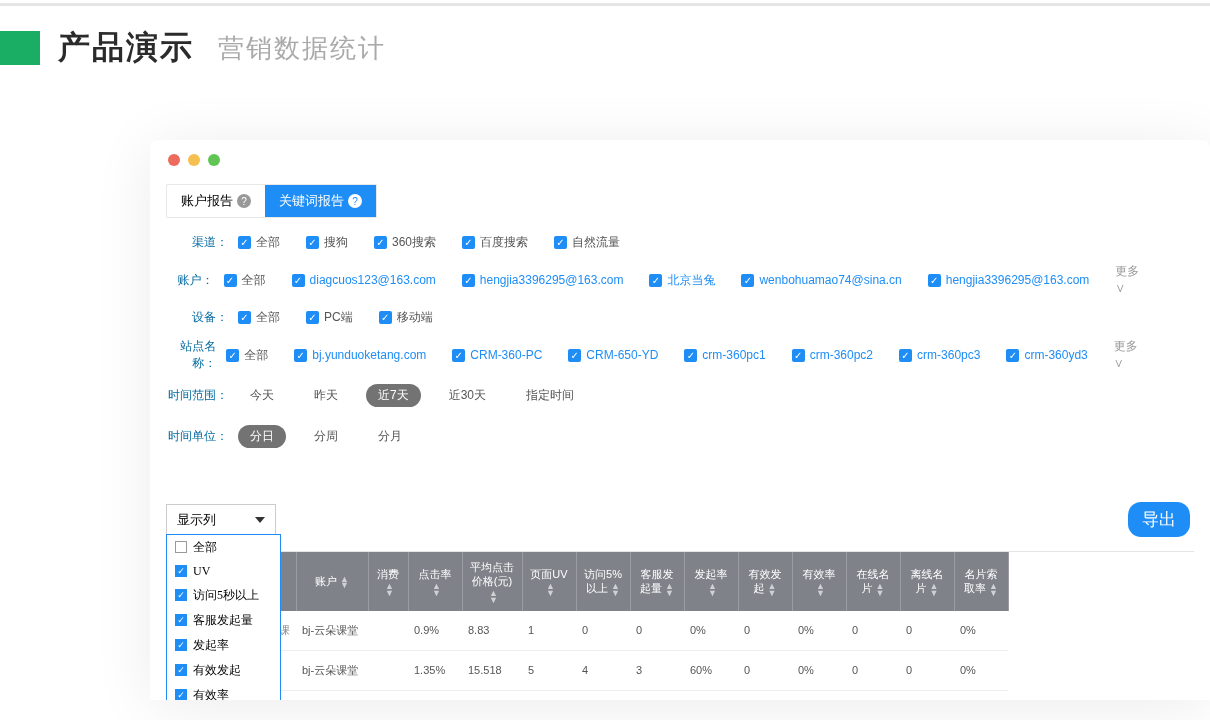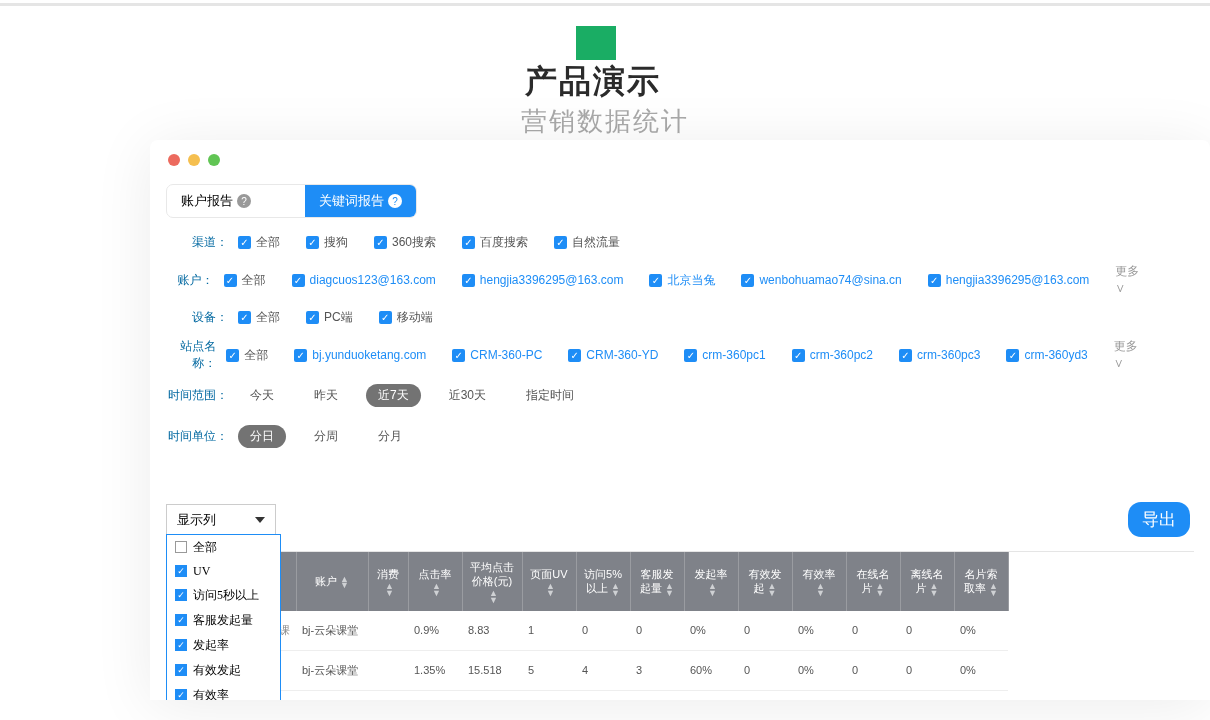--- a/index.html
+++ b/index.html
@@ -1,29 +1,29 @@
 <!DOCTYPE html>
 <html><head>
 <meta charset="utf-8">
 <style>
 * { box-sizing: border-box; margin: 0; padding: 0; }
 body { font-family: "Microsoft YaHei", Arial, sans-serif; background: #fff; width: 1210px; height: 720px; position: relative; overflow: hidden; }
 .topbar { border-top: 3px solid #e5e5e5; margin-top: 3px; }
-.title-row { display: flex; align-items: center; padding: 20px 0 30px 0; flex-direction: column; }
+.title-row { display: flex; align-items: center; padding: 20px 0 30px 0; }
 .green-block { width: 40px; height: 34px; background: #1aad64; margin-right: 18px; }
 .main-title { font-size: 32px; font-weight: 700; color: #2b2b2b; margin-right: 24px; letter-spacing: 2px; }
 .sub-title { font-size: 26px; color: #a9a9a9; letter-spacing: 2px; }
 .window { position: absolute; left: 150px; top: 140px; width: 1060px; background: #fff; border-radius: 8px 8px 0 0; box-shadow: 0 6px 60px rgba(0,0,0,.08); height: 560px; overflow: hidden; }
 .mac-dots { display: flex; gap: 8px; padding: 14px 18px; }
 .dot { width: 12px; height: 12px; border-radius: 50%; }
 .dot.r { background: #ec6a5e; }
 .dot.y { background: #f5bf4f; }
 .dot.g { background: #61c554; }
 .content { padding: 4px 16px 0 16px; }
-.tabs { display: flex; border: 1px solid #e8e8e8; border-radius: 7px; overflow: hidden; width: max-content; margin-bottom: 10px; gap: 40px; }
+.tabs { display: flex; border: 1px solid #e8e8e8; border-radius: 1px; overflow: hidden; width: max-content; margin-bottom: 10px; }
 .tab { padding: 7px 14px; font-size: 13px; display: flex; align-items: center; gap: 4px; cursor: pointer; }
 .tab.active { background: #1e8df6; color: #fff; }
 .tab .q { display: inline-flex; width: 14px; height: 14px; border-radius: 50%; background: #999; color: #fff; align-items: center; justify-content: center; font-size: 10px; }
 .tab.active .q { background: #fff; color: #1e8df6; }
 .filters { font-size: 12px; color: #555; }
 .frow { display: flex; align-items: center; padding: 6px 0; min-height: 28px; }
 .flabel { width: 62px; text-align: right; margin-right: 10px; color: #0369a1; }
 .chk { display: inline-flex; align-items: center; margin-right: 26px; cursor: pointer; white-space: nowrap; }
 .chk .box { width: 13px; height: 13px; background: #1e8df6; border-radius: 2px; margin-right: 5px; display: inline-flex; align-items: center; justify-content: center; color: #fff; font-size: 10px; }
 .chk.blue-text { color: #1e8df6; }
@@ -148,21 +148,21 @@
             <span class="chk blue-text">
               <span class="box">✓</span>
               <span>bj.yunduoketang.com</span>
             </span>
             <span class="chk blue-text">
               <span class="box">✓</span>
               <span>CRM-360-PC</span>
             </span>
             <span class="chk blue-text">
               <span class="box">✓</span>
-              <span>CRM-360-YD</span>
+              <span>CRM-650-YD</span>
             </span>
             <span class="chk blue-text">
               <span class="box">✓</span>
               <span>crm-360pc1</span>
             </span>
             <span class="chk blue-text">
               <span class="box">✓</span>
               <span>crm-360pc2</span>
             </span>
             <span class="chk blue-text">

